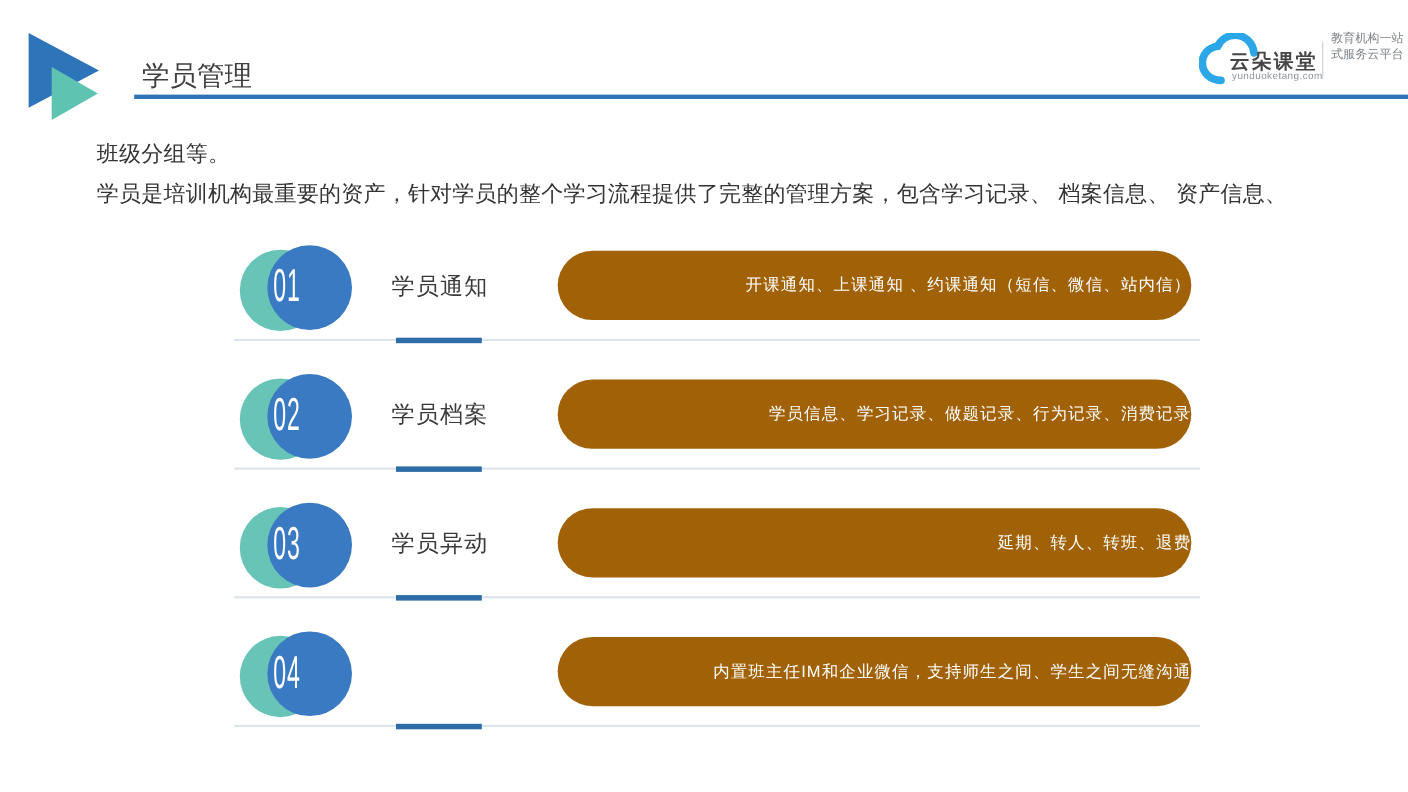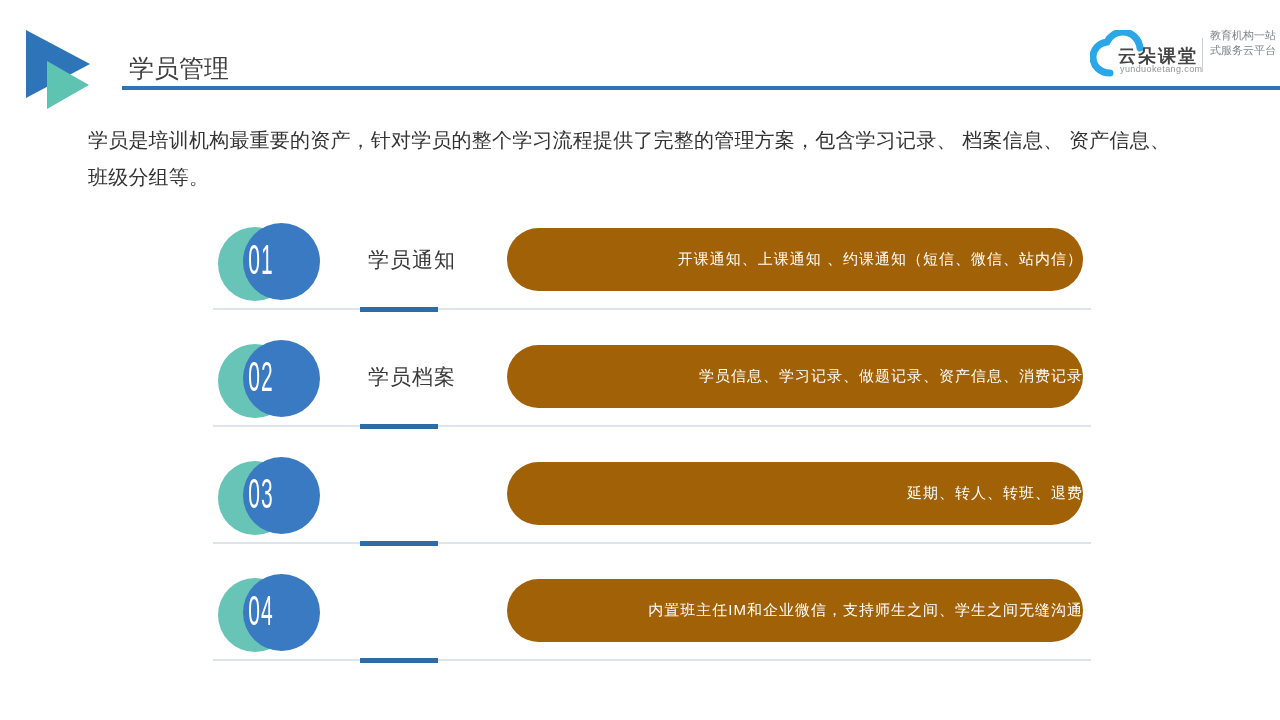--- a/index.html
+++ b/index.html
@@ -31,21 +31,21 @@
   .intro { position:absolute; left:88px; top:122px; width:1140px; font-size:20px; color:#333333; line-height:37px; letter-spacing:0.2px; }
 
   
   .row { position:absolute; left:0; width:1280px; height:117px; }
   .circle { position:absolute; border-radius:50%; }
   .circle.teal { left:218px; top:7px;  width:74px; height:74px; background:#68C4B6; }
   .circle.blue { left:243px; top:3px;  width:77px; height:77px; background:#3A7AC2; }
   .num { position:absolute; left:231px; top:16px; width:60px; height:48px;
          font-size:42px; font-weight:400; color:#ffffff; text-align:center;
          transform:scaleX(0.5); transform-origin:center; letter-spacing:2px; line-height:48px; }
-  .label { position:absolute; left:342px; top:26px; width:140px; text-align:center;
+  .label { position:absolute; left:330px; top:26px; width:140px; text-align:center;
            font-size:21px; color:#3A3A3A; letter-spacing:1px; }
   .pill { position:absolute; left:507px; top:8px; width:576px; height:63px;
           background:#a16207; border-radius:32px; display:flex; align-items:center; justify-content:flex-end; }
   .pill span { color:#ffffff; font-size:15px; letter-spacing:1px; }
   .rule { position:absolute; left:213px; top:88px; width:878px; height:2px; background:#DEE4EC; }
   .rule-accent { position:absolute; left:360px; top:87px; width:78px; height:5px; background:#2E6CA8; }
 </style>
 </head>
 <body>
 
@@ -66,52 +66,53 @@
     <div class="brand-name">云朵课堂</div>
     <div class="brand-domain">yunduoketang.com</div>
     <div class="brand-sep"></div>
     <div class="brand-tagline">
       <div>教育机构一站</div>
       <div>式服务云平台</div>
     </div>
   </div>
 
   <div class="intro">
+    <div>班级分组等。</div>
     <div>学员是培训机构最重要的资产，针对学员的整个学习流程提供了完整的管理方案，包含学习记录、 档案信息、 资产信息、</div>
-    <div>班级分组等。</div>
   </div>
 
   <div class="row" style="top:220px">
     <div class="circle teal"></div>
     <div class="circle blue"></div>
     <div class="num">01</div>
     <div class="label">学员通知</div>
     <div class="pill">
       <span>开课通知、上课通知 、约课通知（短信、微信、站内信）</span>
     </div>
     <div class="rule"></div>
     <div class="rule-accent"></div>
   </div>
 
   <div class="row" style="top:337px">
     <div class="circle teal"></div>
     <div class="circle blue"></div>
     <div class="num">02</div>
     <div class="label">学员档案</div>
     <div class="pill">
-      <span>学员信息、学习记录、做题记录、资产信息、消费记录</span>
+      <span>学员信息、学习记录、做题记录、行为记录、消费记录</span>
     </div>
     <div class="rule"></div>
     <div class="rule-accent"></div>
   </div>
 
   <div class="row" style="top:454px">
     <div class="circle teal"></div>
     <div class="circle blue"></div>
     <div class="num">03</div>
+    <div class="label">学员异动</div>
     <div class="pill">
       <span>延期、转人、转班、退费</span>
     </div>
     <div class="rule"></div>
     <div class="rule-accent"></div>
   </div>
 
   <div class="row" style="top:571px">
     <div class="circle teal"></div>
     <div class="circle blue"></div>

